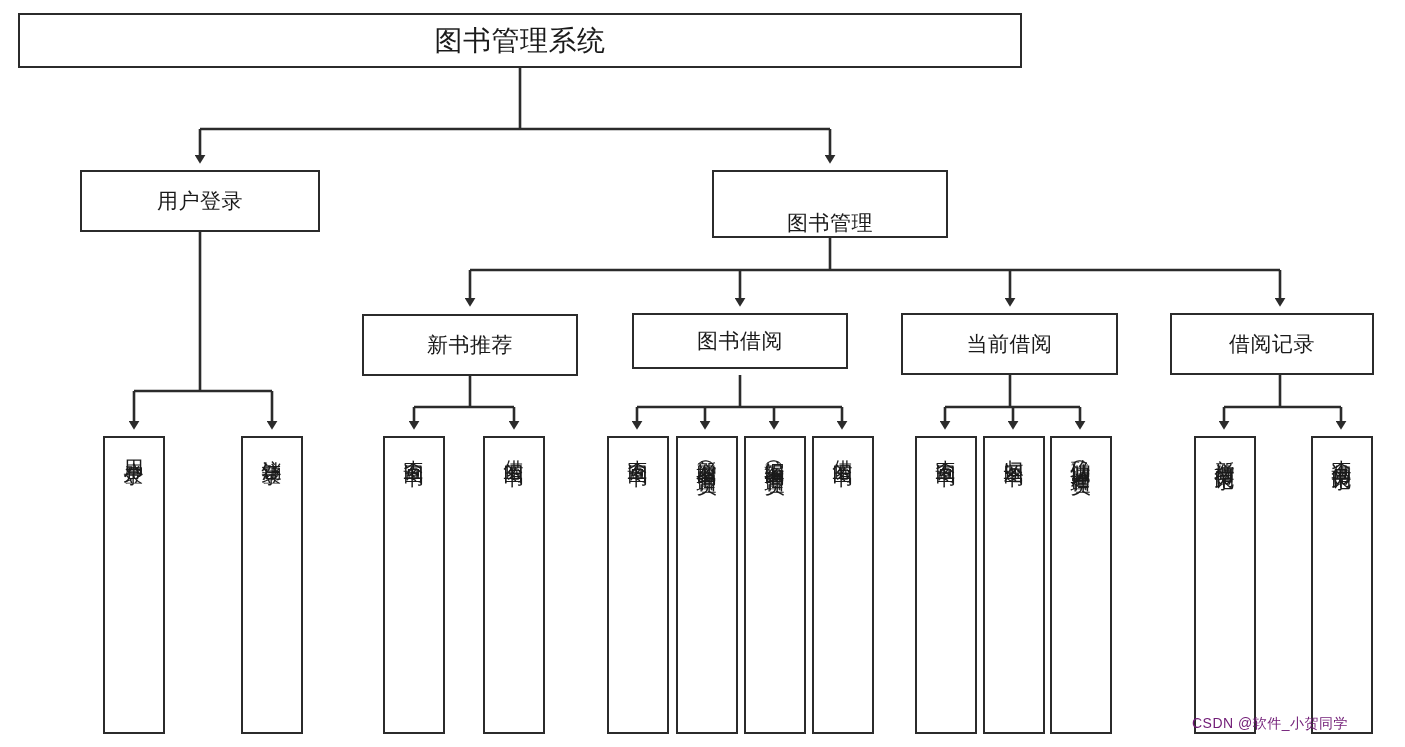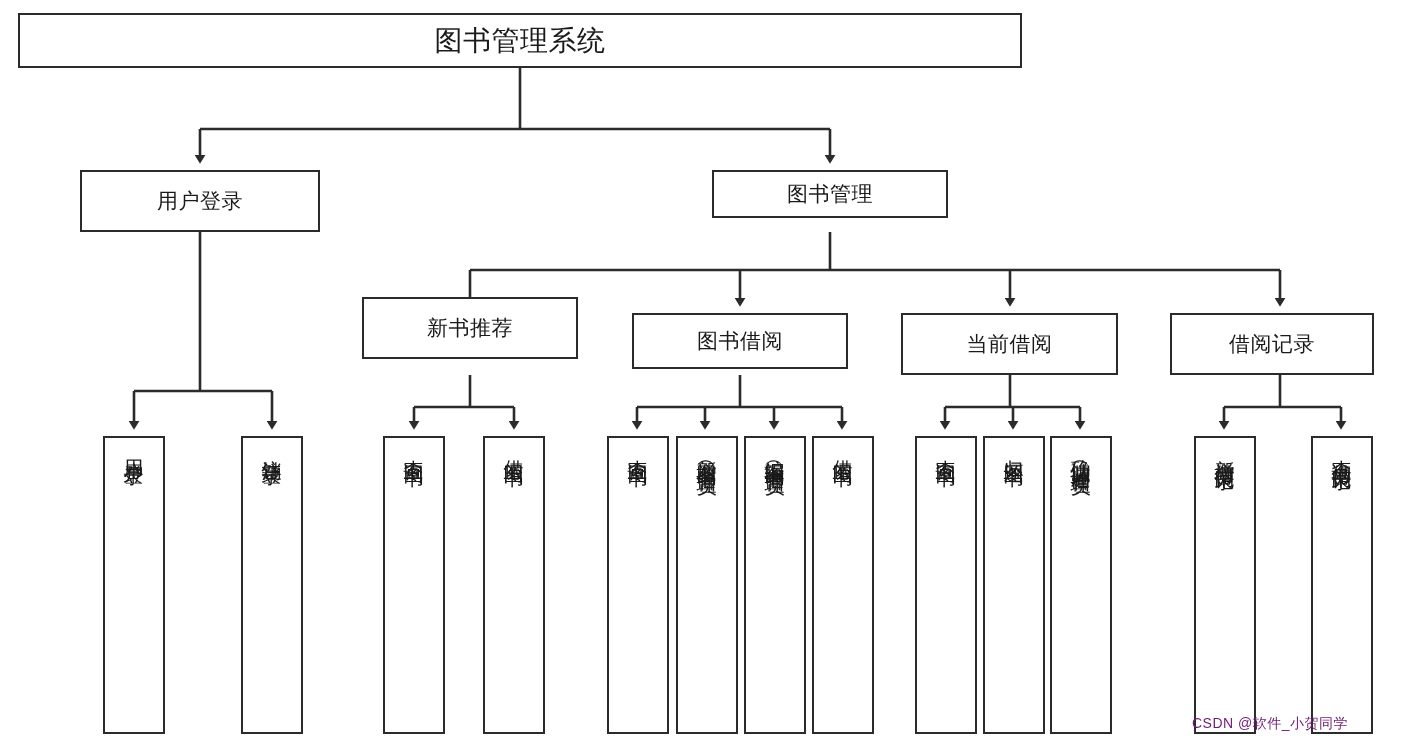--- a/index.html
+++ b/index.html
@@ -128,25 +128,25 @@
     </g>
   </svg>
 
   <div class="node horizontal root" style="left:18px; top:13px; width:1004px; height:55px;">
     <span class="node-label">图书管理系统</span>
   </div>
 
   <div class="node horizontal" style="left:80px; top:170px; width:240px; height:62px;">
     <span class="node-label">用户登录</span>
   </div>
-  <div class="node horizontal" style="left:712px; top:170px; width:236px; height:48px;">
+  <div class="node horizontal" style="left:712px; top:170px; width:236px; height:68px;align-items:flex-end;">
     <span class="node-label">图书管理</span>
   </div>
 
-  <div class="node horizontal" style="left:362px; top:297px; width:216px; height:62px;">
+  <div class="node horizontal" style="left:362px; top:314px; width:216px; height:62px;">
     <span class="node-label">新书推荐</span>
   </div>
   <div class="node horizontal" style="left:632px; top:313px; width:216px; height:56px;">
     <span class="node-label">图书借阅</span>
   </div>
   <div class="node horizontal" style="left:901px; top:313px; width:217px; height:62px;">
     <span class="node-label">当前借阅</span>
   </div>
   <div class="node horizontal" style="left:1170px; top:313px; width:204px; height:62px;">
     <span class="node-label">借阅记录</span>

